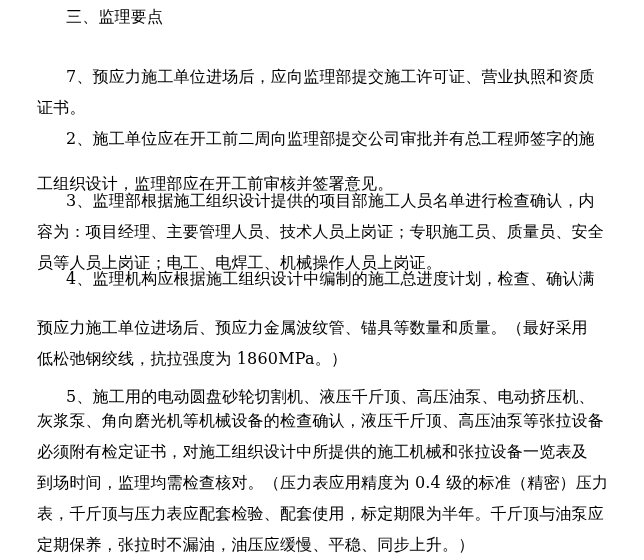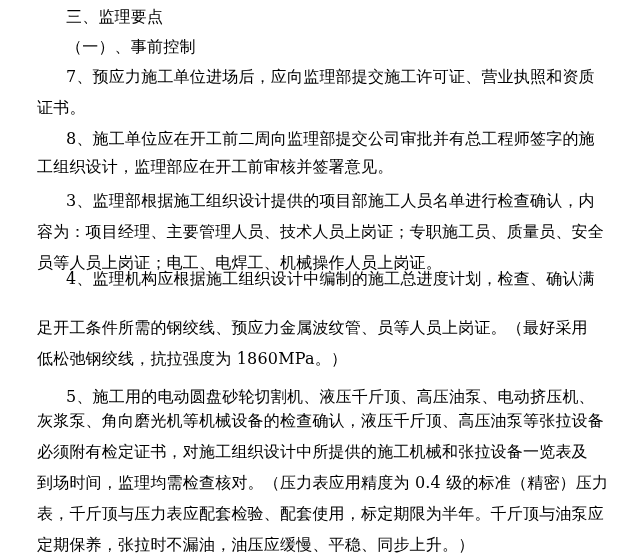--- a/index.html
+++ b/index.html
@@ -7,41 +7,40 @@
        font-family:"DejaVu Serif","Liberation Serif",serif;color:#000;}
   .doc{position:absolute;left:0;top:0;width:644px;height:560px;text-decoration:underline;}
   .line{position:absolute;left:37px;height:30px;line-height:30px;font-size:16px;white-space:nowrap;letter-spacing:0.2px;}
   .ind{left:66px;}
 </style>
 </head>
 <body>
 
 <div class="doc">
   <div class="line ind" style="top:2px">三、监理要点</div>
-  <div class="line ind" style="top:32px">（一）、事前控制</div>
 
   <div>
     <div class="line ind" style="top:62px">7、预应力施工单位进场后，应向监理部提交施工许可证、营业执照和资质</div>
     <div class="line" style="top:93px">证书。</div>
   </div>
 
   <div>
-    <div class="line ind" style="top:124px">8、施工单位应在开工前二周向监理部提交公司审批并有总工程师签字的施</div>
-    <div class="line" style="top:152px">工组织设计，监理部应在开工前审核并签署意见。</div>
+    <div class="line ind" style="top:124px">2、施工单位应在开工前二周向监理部提交公司审批并有总工程师签字的施</div>
+    <div class="line" style="top:169px">工组织设计，监理部应在开工前审核并签署意见。</div>
   </div>
 
   <div>
     <div class="line ind" style="top:186px">3、监理部根据施工组织设计提供的项目部施工人员名单进行检查确认，内</div>
     <div class="line" style="top:217px">容为：项目经理、主要管理人员、技术人员上岗证；专职施工员、质量员、安全</div>
     <div class="line" style="top:248px">员等人员上岗证；电工、电焊工、机械操作人员上岗证。</div>
   </div>
 
   <div>
     <div class="line ind" style="top:264px">4、监理机构应根据施工组织设计中编制的施工总进度计划，检查、确认满</div>
-    <div class="line" style="top:313px">足开工条件所需的钢绞线、预应力金属波纹管、员等人员上岗证。（最好采用</div>
+    <div class="line" style="top:313px">预应力施工单位进场后、预应力金属波纹管、锚具等数量和质量。（最好采用</div>
     <div class="line" style="top:344px">低松弛钢绞线，抗拉强度为 1860MPa。）</div>
   </div>
 
   <div>
     <div class="line ind" style="top:382px">5、施工用的电动圆盘砂轮切割机、液压千斤顶、高压油泵、电动挤压机、</div>
     <div class="line" style="top:406px">灰浆泵、角向磨光机等机械设备的检查确认，液压千斤顶、高压油泵等张拉设备</div>
     <div class="line" style="top:437px">必须附有检定证书，对施工组织设计中所提供的施工机械和张拉设备一览表及</div>
     <div class="line" style="top:468px">到场时间，监理均需检查核对。（压力表应用精度为 0.4 级的标准（精密）压力</div>
     <div class="line" style="top:499px">表，千斤顶与压力表应配套检验、配套使用，标定期限为半年。千斤顶与油泵应</div>
     <div class="line" style="top:530px">定期保养，张拉时不漏油，油压应缓慢、平稳、同步上升。）</div>

